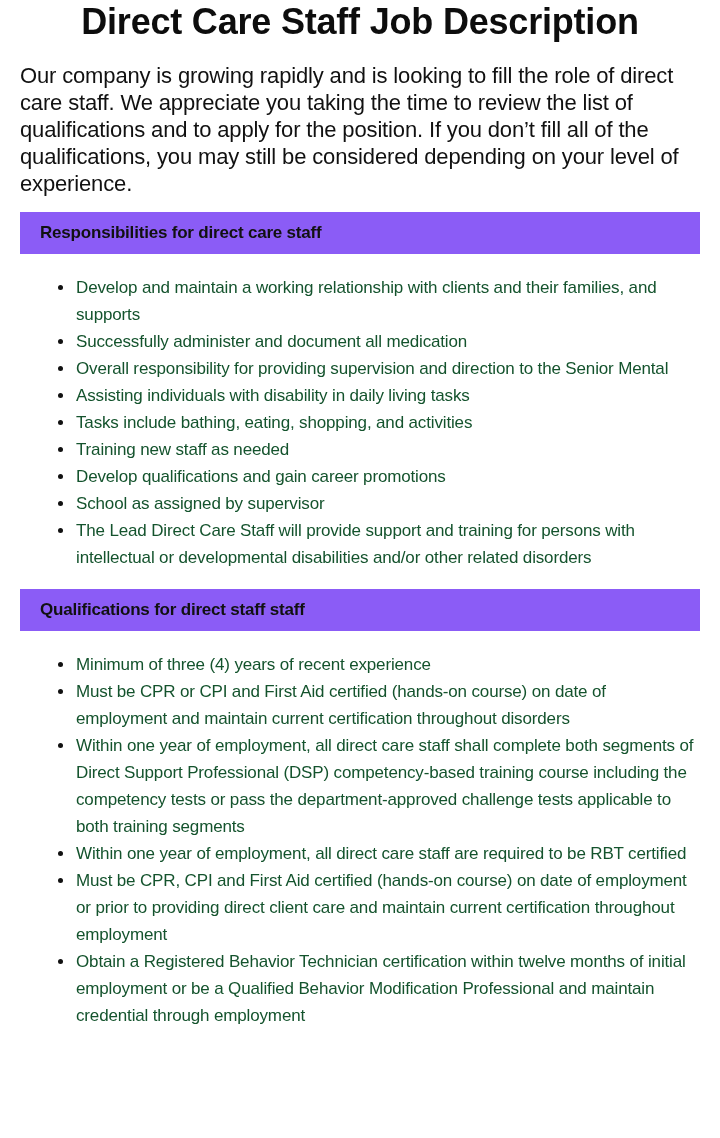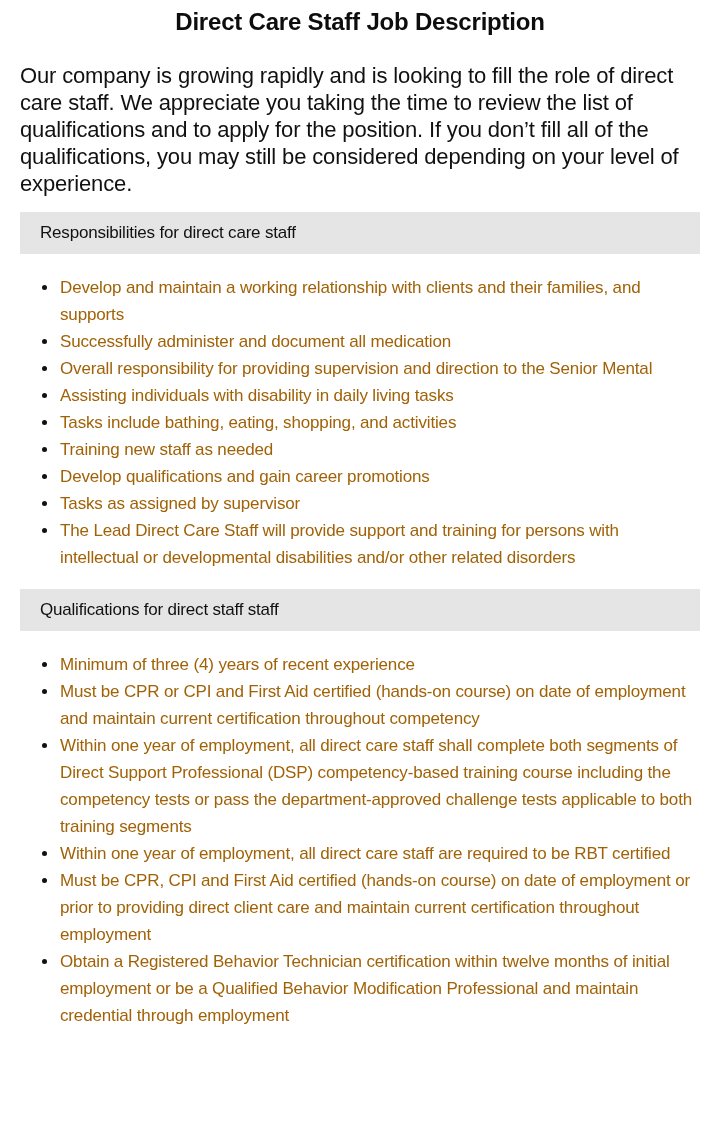--- a/index.html
+++ b/index.html
@@ -18,54 +18,55 @@
       padding: 0 20px 0 20px;
       box-sizing: border-box;
       width: 720px;
     }
     h1.title {
       margin: 0;
       padding-top: 2px;
       height: 44px;
       line-height: 40px;
       text-align: center;
-      font-size: 24px;
+      font-size: 36px;
       font-weight: bold;
       letter-spacing: -0.2px;
       color: #0d0d0d;
     }
     .intro {
       margin: 16px 0 0 0;
       font-size: 22px;
       line-height: 27px;
       color: #111;
       letter-spacing: -0.15px;
     }
     .section-header {
       margin-top: 15px;
-      background: #e5e5e5;
+      background: #8b5cf6;
       height: 42px;
       line-height: 42px;
       padding-left: 20px;
       font-size: 17px;
-      font-weight: normal;
+      font-weight: bold;
       color: #111;
       letter-spacing: -0.2px;
     }
     ul.items {
       margin: 20px 0 0 0;
       padding: 0 0 0 40px;
       list-style: none;
     }
     ul.items li {
       position: relative;
       font-size: 17px;
       line-height: 27px;
-      color: #a16207;
+      color: #14532d;
       letter-spacing: -0.15px;
+      margin-left: 16px;
     }
     ul.items li::before {
       content: "";
       position: absolute;
       left: -18px;
       top: 11px;
       width: 5px;
       height: 5px;
       border-radius: 50%;
       background: #111;
@@ -83,26 +84,26 @@
 
   <div class="section-header">Responsibilities for direct care staff</div>
   <ul class="items">
     <li>Develop and maintain a working relationship with clients and their families, and supports</li>
     <li>Successfully administer and document all medication</li>
     <li>Overall responsibility for providing supervision and direction to the Senior Mental</li>
     <li>Assisting individuals with disability in daily living tasks</li>
     <li>Tasks include bathing, eating, shopping, and activities</li>
     <li>Training new staff as needed</li>
     <li>Develop qualifications and gain career promotions</li>
-    <li>Tasks as assigned by supervisor</li>
+    <li>School as assigned by supervisor</li>
     <li>The Lead Direct Care Staff will provide support and training for persons with intellectual or developmental disabilities and/or other related disorders</li>
   </ul>
 
   <div class="section-header qual">Qualifications for direct staff staff</div>
   <ul class="items">
     <li>Minimum of three (4) years of recent experience</li>
-    <li>Must be CPR or CPI and First Aid certified (hands-on course) on date of employment and maintain current certification throughout competency</li>
+    <li>Must be CPR or CPI and First Aid certified (hands-on course) on date of employment and maintain current certification throughout disorders</li>
     <li>Within one year of employment, all direct care staff shall complete both segments of Direct Support Professional (DSP) competency-based training course including the competency tests or pass the department-approved challenge tests applicable to both training segments</li>
     <li>Within one year of employment, all direct care staff are required to be RBT certified</li>
     <li>Must be CPR, CPI and First Aid certified (hands-on course) on date of employment or prior to providing direct client care and maintain current certification throughout employment</li>
     <li>Obtain a Registered Behavior Technician certification within twelve months of initial employment or be a Qualified Behavior Modification Professional and maintain credential through employment</li>
   </ul>
 </div>
 
 </body></html>

